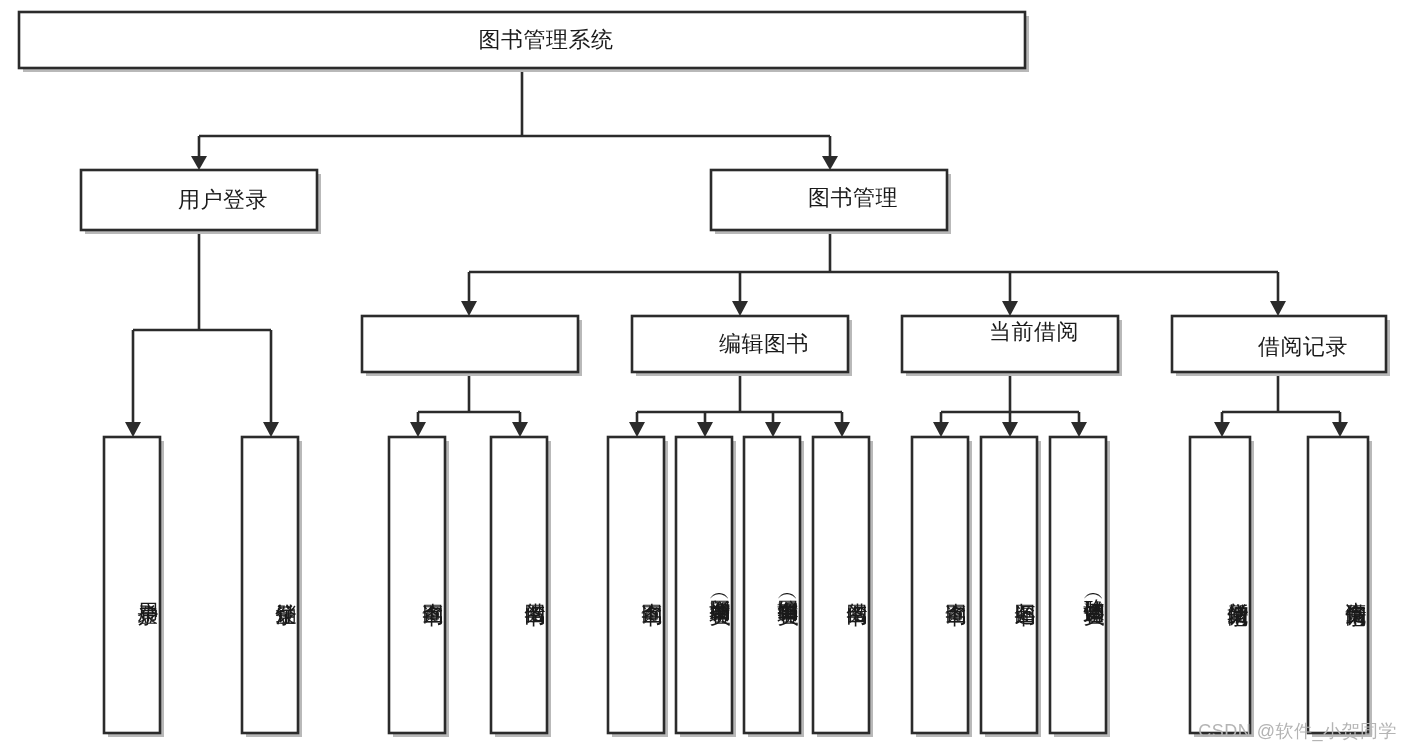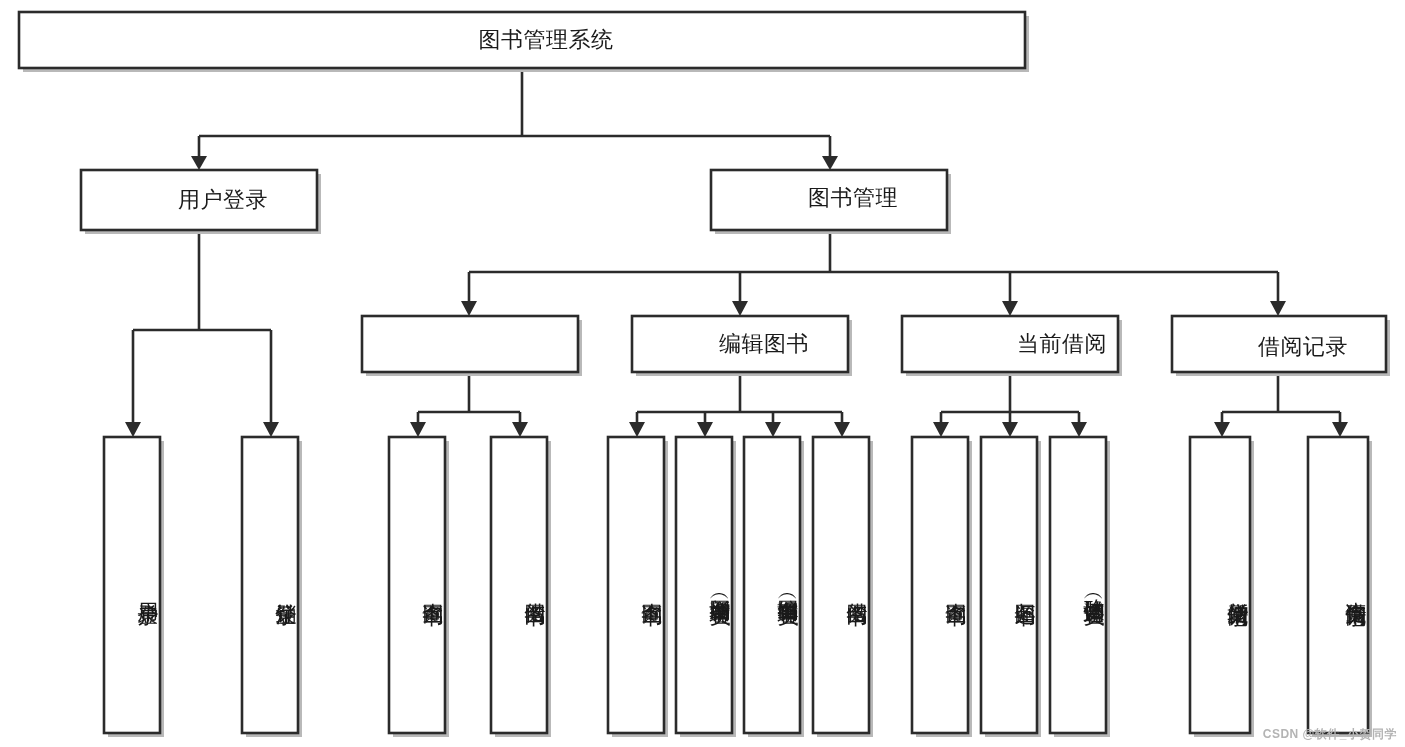--- a/index.html
+++ b/index.html
@@ -69,26 +69,25 @@
     letter-spacing: 1px;
     align-items: flex-start;
     justify-content: center;
     padding-top: 6px;
     white-space: nowrap;
   }
   .watermark {
     position: absolute;
     right: 8px;
     bottom: 4px;
-    font-size: 12px;
+    font-size: 18px;
     color: #b4b4b4;
     font-family: "Liberation Sans", "DejaVu Sans", sans-serif;
     white-space: nowrap;
     letter-spacing: 0.5px;
-    font-weight: bold;
   }
 </style>
 </head>
 <body>
 
 <div id="diagram-root">
 
   <svg class="diagram-canvas" viewBox="0 0 1405 747">
 
     <g>
@@ -248,21 +247,21 @@
       <rect class="node-box" x="1308" y="437" width="60" height="296"></rect>
     </g>
   </svg>
 
   <div class="node-label horizontal" style="left:19px; top:12px; width:1006px; height:56px;">图书管理系统</div>
 
   <div class="node-label horizontal" style="left:81px; top:170px; width:236px; height:60px;">用户登录</div>
   <div class="node-label horizontal" style="left:711px; top:170px; width:236px; height:60px;font-family:Liberation Mono, monospace;">图书管理</div>
 
   <div class="node-label horizontal" style="left:632px; top:316px; width:216px; height:56px;">编辑图书</div>
-  <div class="node-label horizontal" style="left:902px; top:316px; width:216px; height:56px;margin-left:28px;">当前借阅</div>
+  <div class="node-label horizontal" style="left:902px; top:304px; width:216px; height:56px;">当前借阅</div>
   <div class="node-label horizontal" style="left:1172px; top:316px; width:214px; height:63px;">借阅记录</div>
 
   <div class="node-label vertical" style="left:104px; top:437px; width:56px; height:296px;">用户登录</div>
   <div class="node-label vertical" style="left:242px; top:437px; width:56px; height:296px;">注销登录</div>
   <div class="node-label vertical" style="left:389px; top:437px; width:56px; height:296px;">查询图书</div>
   <div class="node-label vertical" style="left:491px; top:437px; width:56px; height:296px;">借阅图书</div>
   <div class="node-label vertical" style="left:608px; top:437px; width:56px; height:296px;">查询图书</div>
   <div class="node-label vertical" style="left:676px; top:437px; width:56px; height:296px; padding-top:2px;">新增图书（管理员）</div>
   <div class="node-label vertical" style="left:744px; top:437px; width:56px; height:296px; padding-top:2px;">编辑图书（管理员）</div>
   <div class="node-label vertical" style="left:813px; top:437px; width:56px; height:296px;">借阅图书</div>

